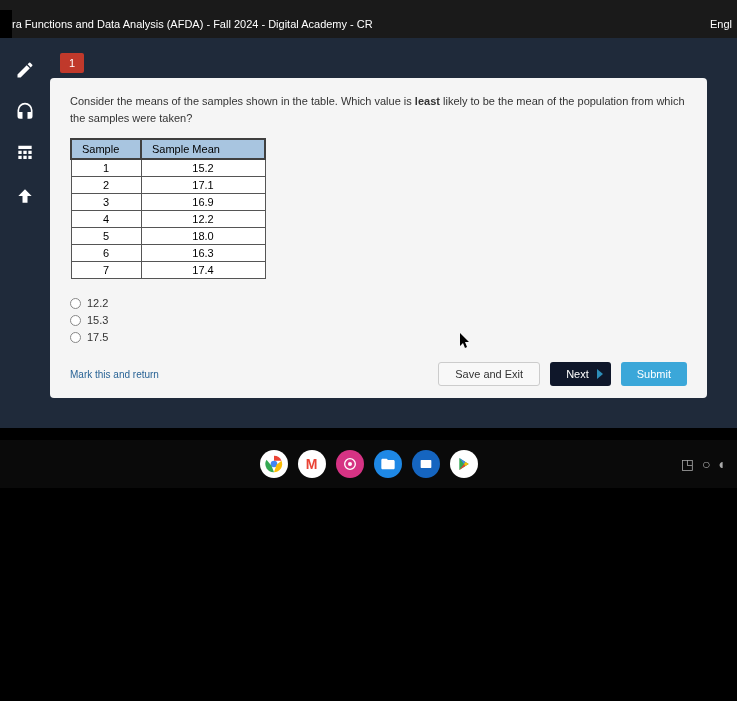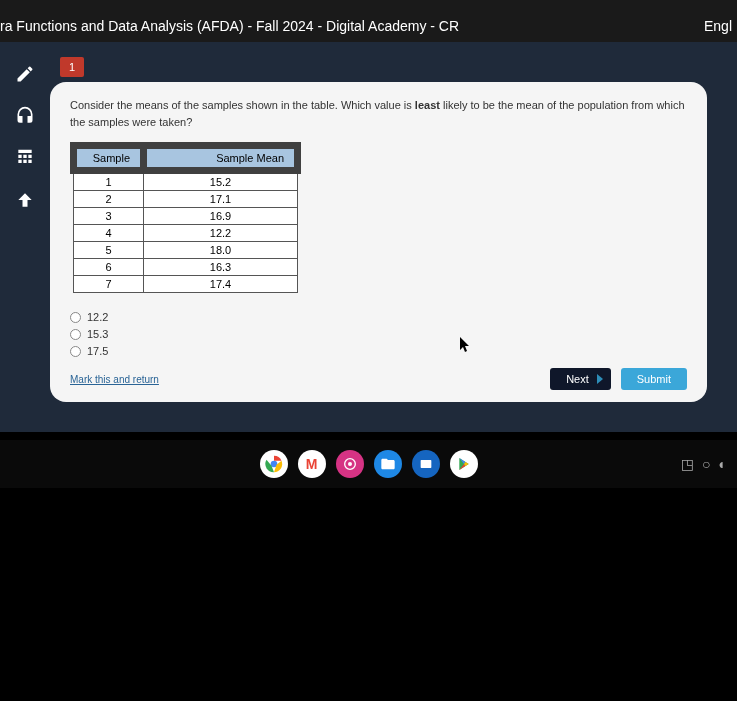--- a/index.html
+++ b/index.html
@@ -11,24 +11,25 @@
       overflow: hidden;
       position: relative;
     }
     .browser-top {
       height: 10px;
       background: #1a1a1a;
     }
     .course-bar {
       background: #1a1a1a;
       color: #fff;
-      font-size: 14px;
+      font-size: 11px;
       padding: 8px 0 8px 0;
       display: flex;
       justify-content: space-between;
+      margin-left: 12px;
     }
     .course-title { padding-left: 0; }
     .lang-label { padding-right: 5px; font-weight: normal; }
     .main-area {
       background: #1f2a3a;
       height: 390px;
       display: flex;
     }
     .sidebar {
       width: 50px;
@@ -67,52 +68,52 @@
       width: 24px;
       height: 20px;
       display: inline-flex;
       align-items: center;
       justify-content: center;
       font-size: 11px;
       border-radius: 2px;
     }
     .question-panel {
       background: #f5f5f5;
-      border-radius: 16px;
+      border-radius: 4px;
       padding: 15px 20px;
       margin-right: 30px;
       height: 320px;
       position: relative;
     }
     .question-text {
       font-size: 11px;
       color: #333;
       line-height: 1.5;
       margin-bottom: 12px;
     }
     .data-table {
       border-collapse: collapse;
       font-size: 11px;
       margin-bottom: 18px;
     }
     .data-table th {
       background: #a8c5e0;
-      border: 7px solid #404040;
+      border: 2px solid #404040;
       padding: 3px 10px;
       font-weight: normal;
-      text-align: right;
+      text-align: left;
     }
     .data-table td {
       border: 1px solid #555;
       padding: 2px 10px;
       text-align: center;
       background: #fff;
     }
     .data-table th:first-child, .data-table td:first-child { width: 70px; }
-    .data-table th:last-child, .data-table td:last-child { width: 154px; }
+    .data-table th:last-child, .data-table td:last-child { width: 124px; }
     .options { margin-top: 8px; }
     .option-row {
       display: flex;
       align-items: center;
       gap: 6px;
       font-size: 11px;
       color: #333;
       margin-bottom: 5px;
     }
     .radio {
@@ -126,21 +127,20 @@
       bottom: 12px;
       left: 20px;
       right: 20px;
       display: flex;
       align-items: center;
       justify-content: space-between;
     }
     .mark-link {
       font-size: 10px;
       color: #2a6496;
-      text-decoration: underline;
     }
     .footer-buttons { display: flex; gap: 10px; }
     .btn {
       font-size: 11px;
       padding: 5px 16px;
       border-radius: 3px;
       border: 1px solid #ccc;
       cursor: pointer;
     }
     .btn-save { background: #f8f8f8; color: #333; }
@@ -297,20 +297,21 @@
           </div>
         <div class="option-row">
             <div class="radio"></div>
             <span>17.5</span>
           </div>
       </div>
 
       <div class="footer-row">
         <span class="mark-link">Mark this and return</span>
         <div class="footer-buttons">
+          <button class="btn btn-save">Save and Exit</button>
           <button class="btn btn-next">Next</button>
           <button class="btn btn-submit">Submit</button>
         </div>
       </div>
 
       <div class="cursor">
         <svg width="12" height="16" viewBox="0 0 12 16">
             <path d="M0 0 L0 13 L3 10 L5 15 L7 14 L5 9 L9 9 Z" fill="#000"></path>
           </svg>
       </div>

